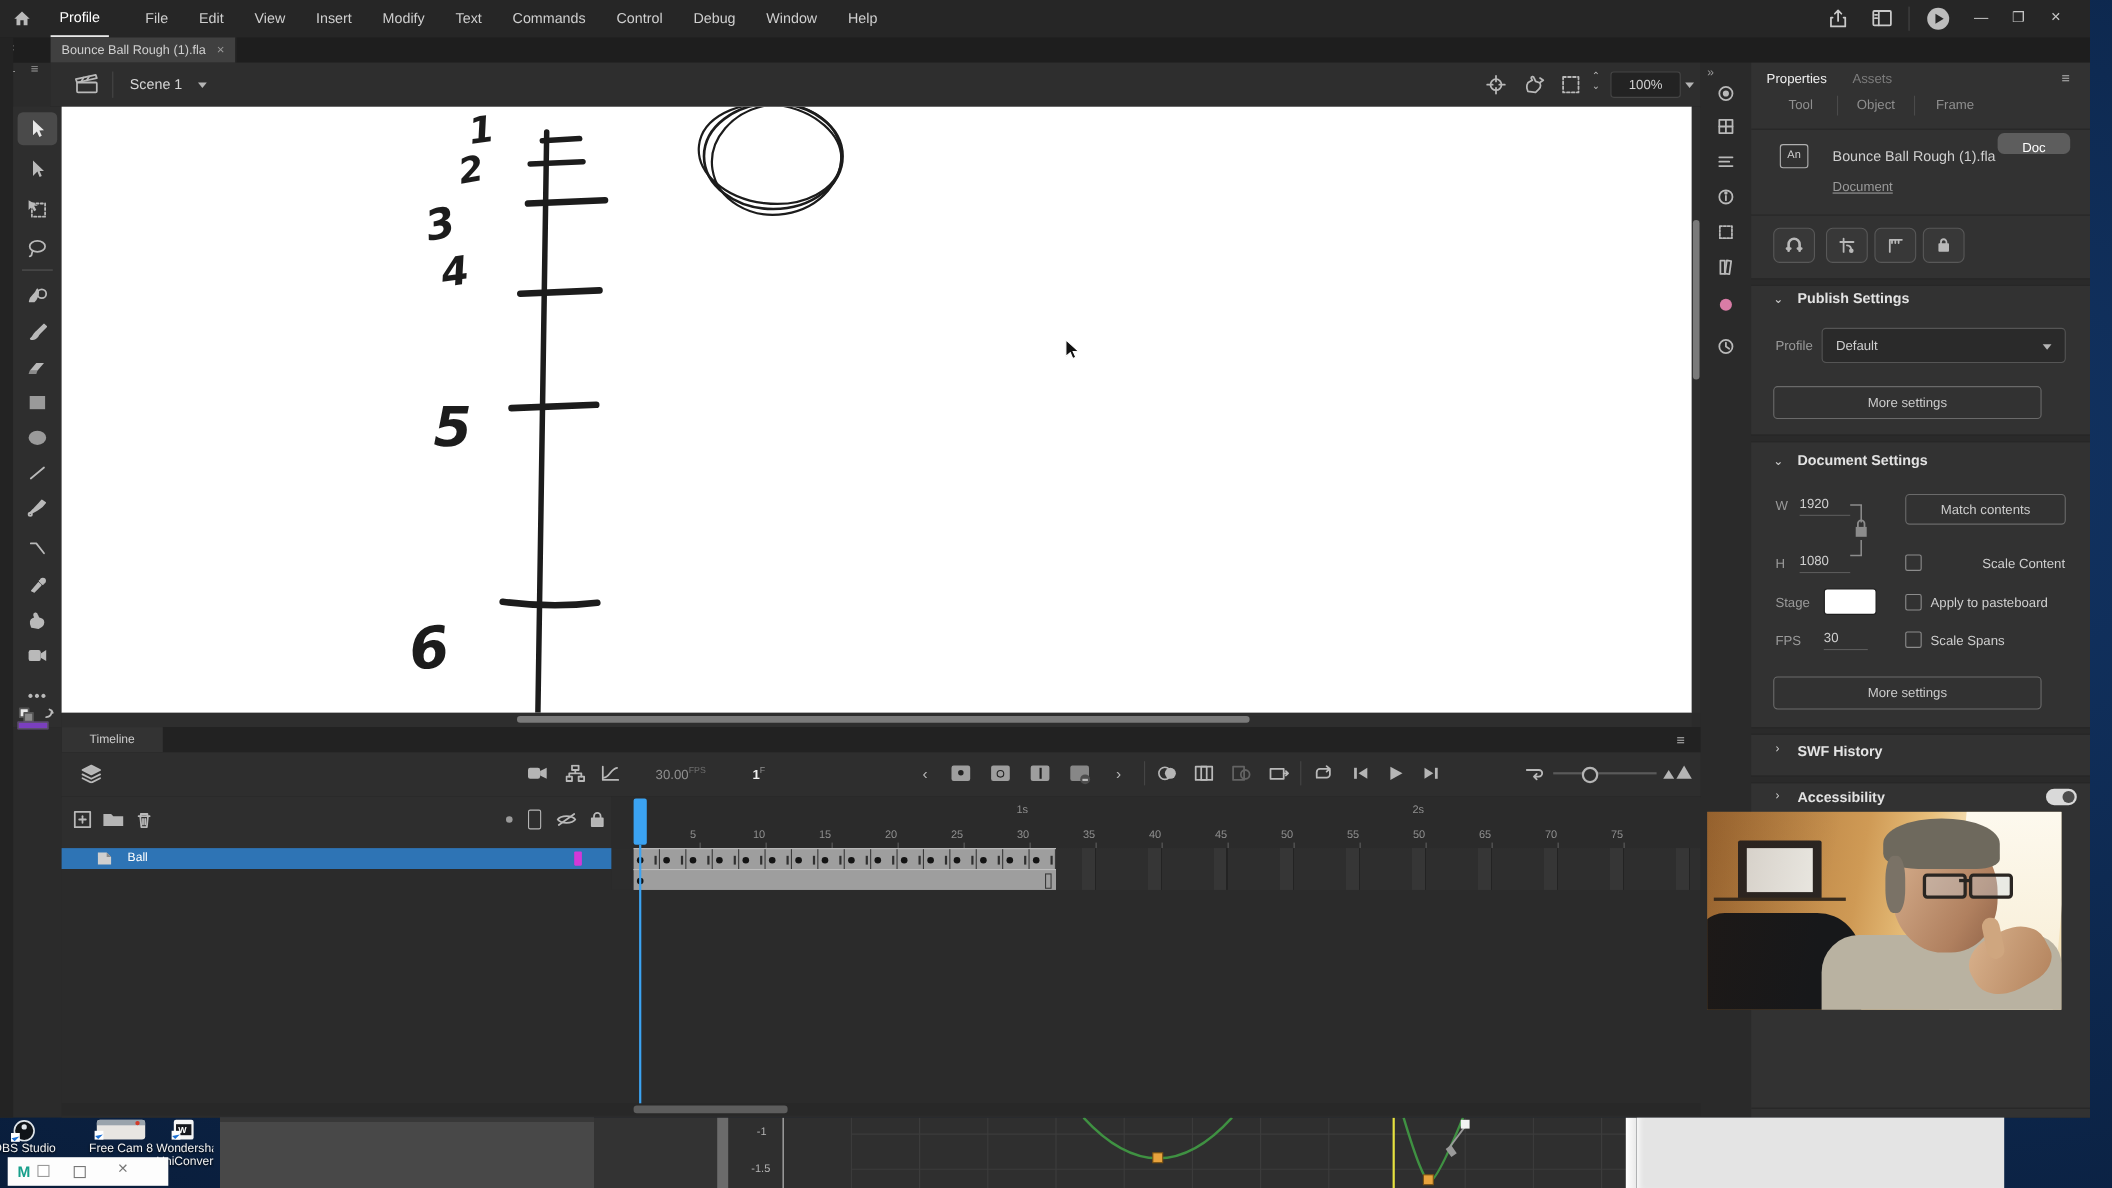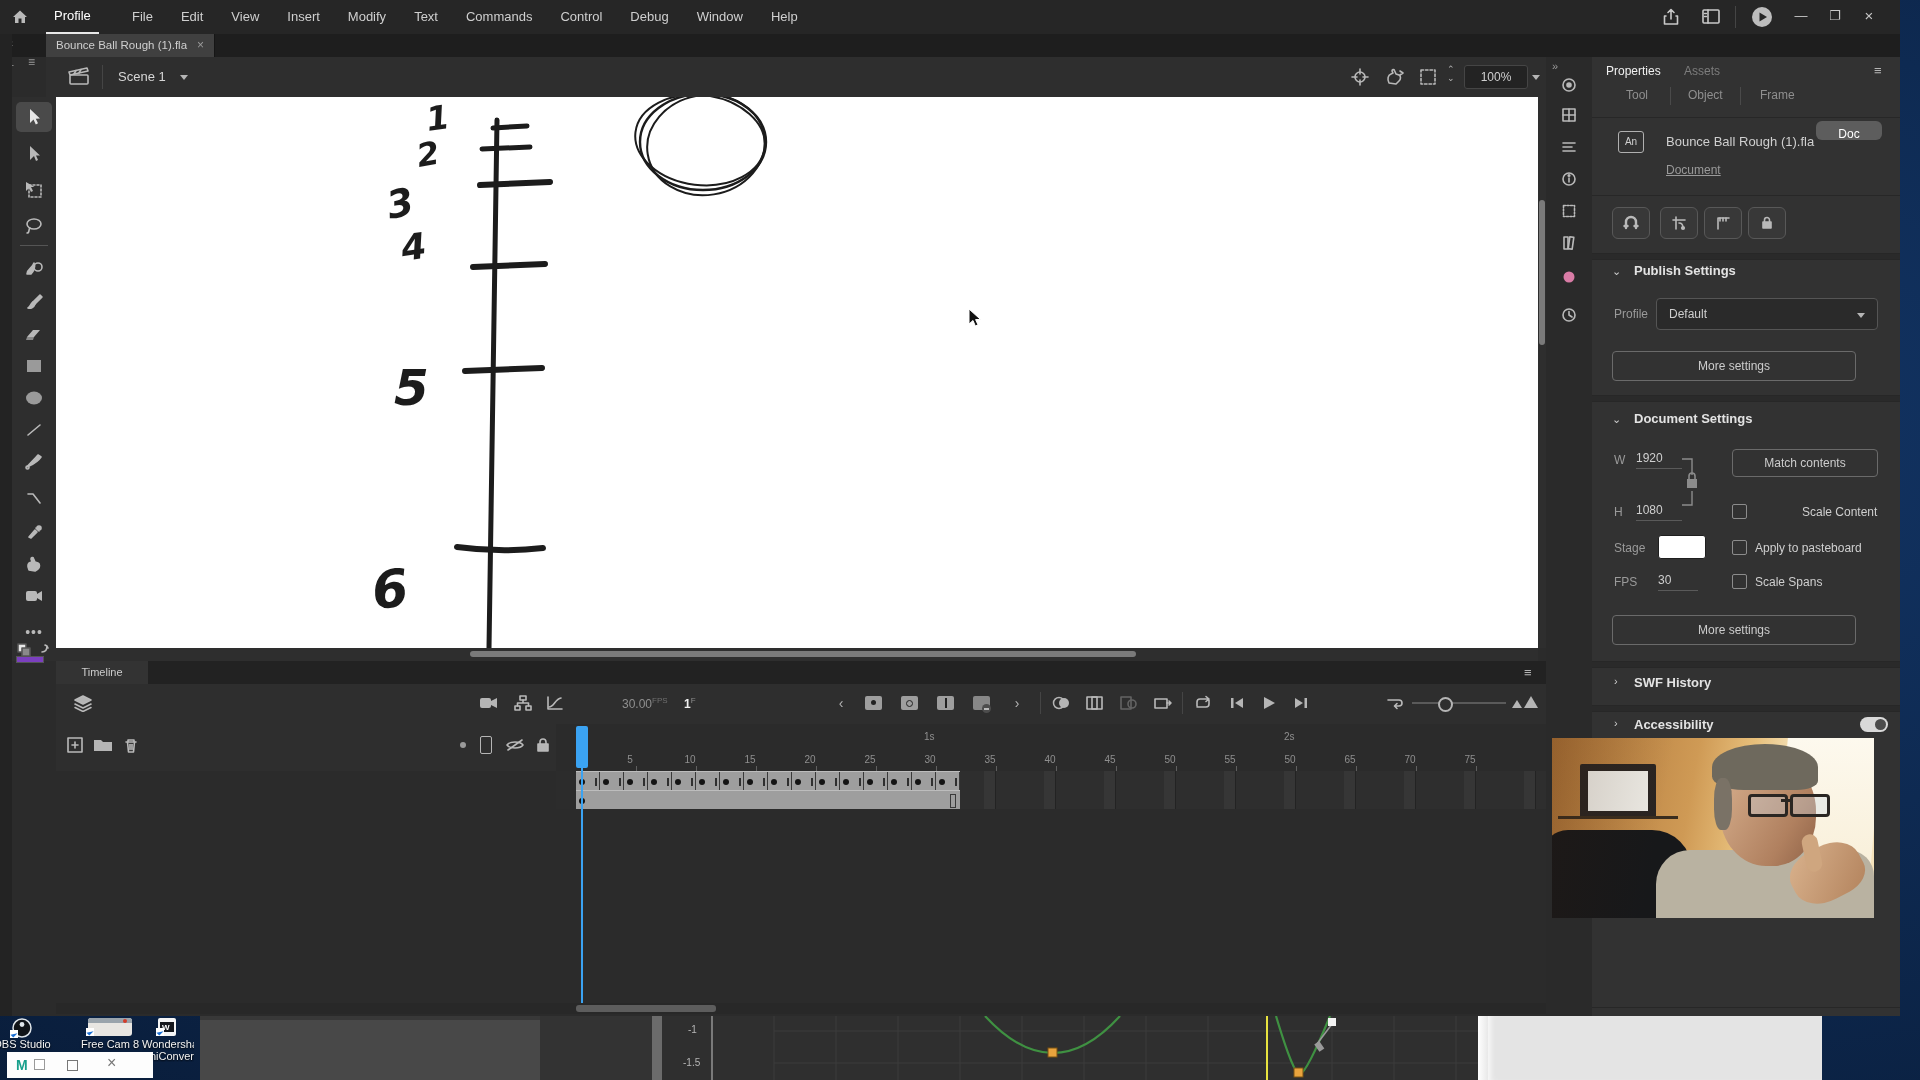--- a/index.html
+++ b/index.html
@@ -500,21 +500,21 @@
             <path d="M9 5 V8 M9 8 H3.5 V11 M9 8 H14.5 V11"></path>
           </svg>
       </div>
       <div class="tbtn" style="left:486px;">
         <svg width="18" height="16" class="icon-svg">
             <path d="M2 14 V2 M2 14 H16"></path>
             <path d="M3 12 C8 12 9 4 15 3"></path>
           </svg>
       </div>
 
-      <div class="abs" style="left:566px;top:12px;font-size:12px;color:#8f8f8f;">
+      <div class="abs" style="left:540px;top:12px;font-size:12px;color:#8f8f8f;">
         <span>30.00</span><sup style="font-size:8px;color:#6f6f6f;">FPS</sup>
       </div>
       <div class="abs" style="left:628px;top:12px;font-size:12px;color:#f0f0f0;font-weight:bold;">
         <span>1</span><sup style="font-size:8px;color:#8f8f8f;font-weight:normal;">F</sup>
       </div>
 
       <div class="tbtn" style="left:772px;font-size:14px;">‹</div>
       <div class="tbtn" style="left:804px;">
           <div class="fbadge">
             <div style="position:absolute;left:6px;top:4px;width:5px;height:5px;border-radius:50%;background:#222;"></div>
@@ -663,20 +663,28 @@
         <div class="rnum" style="left: 782px;">65</div>
         <div style="position: absolute; top: 42px; width: 1px; height: 5px; background: rgb(95, 95, 95); left: 800px;"></div>
         <div class="rnum" style="left: 842px;">70</div>
         <div style="position: absolute; top: 42px; width: 1px; height: 5px; background: rgb(95, 95, 95); left: 860px;"></div>
         <div class="rnum" style="left: 902px;">75</div>
         <div style="position: absolute; top: 42px; width: 1px; height: 5px; background: rgb(95, 95, 95); left: 920px;"></div>
         <div class="rsec" style="left: 368px;">1s</div>
         <div class="rsec" style="left: 728px;">2s</div>
       </div>
 
+    <div class="layer-row" id="layer-row-0" style="top: 771px; background: rgb(46, 116, 181);">
+      <svg class="abs" style="left:32px;top:3px;" width="14" height="13">
+          <path d="M1 1 H9 L13 5 V12 H1 Z" fill="#cfcfcf"></path>
+          <path d="M9 1 L9 5 H13" fill="#8a8a8a"></path>
+        </svg>
+      <div class="abs layer-name" style="left:60px;color:#ffffff;">Ball</div>
+      <div class="chip" style="left: 466px; background: rgb(210, 56, 216);"></div>
+    </div>
 
     <div class="abs frames-band" id="frames-band">
       <div class="stripes"></div>
     <div class="span-bar" style="left: 20px; top: 0px; width: 384px;">
           <div class="kdot" style="left: 3px;"></div>
           <div class="ksep" style="left: 23px;"></div>
           <div class="ktick" style="left: 19px;"></div>
           <div class="kdot" style="left: 27px;"></div>
           <div class="ksep" style="left: 47px;"></div>
           <div class="ktick" style="left: 43px;"></div>

